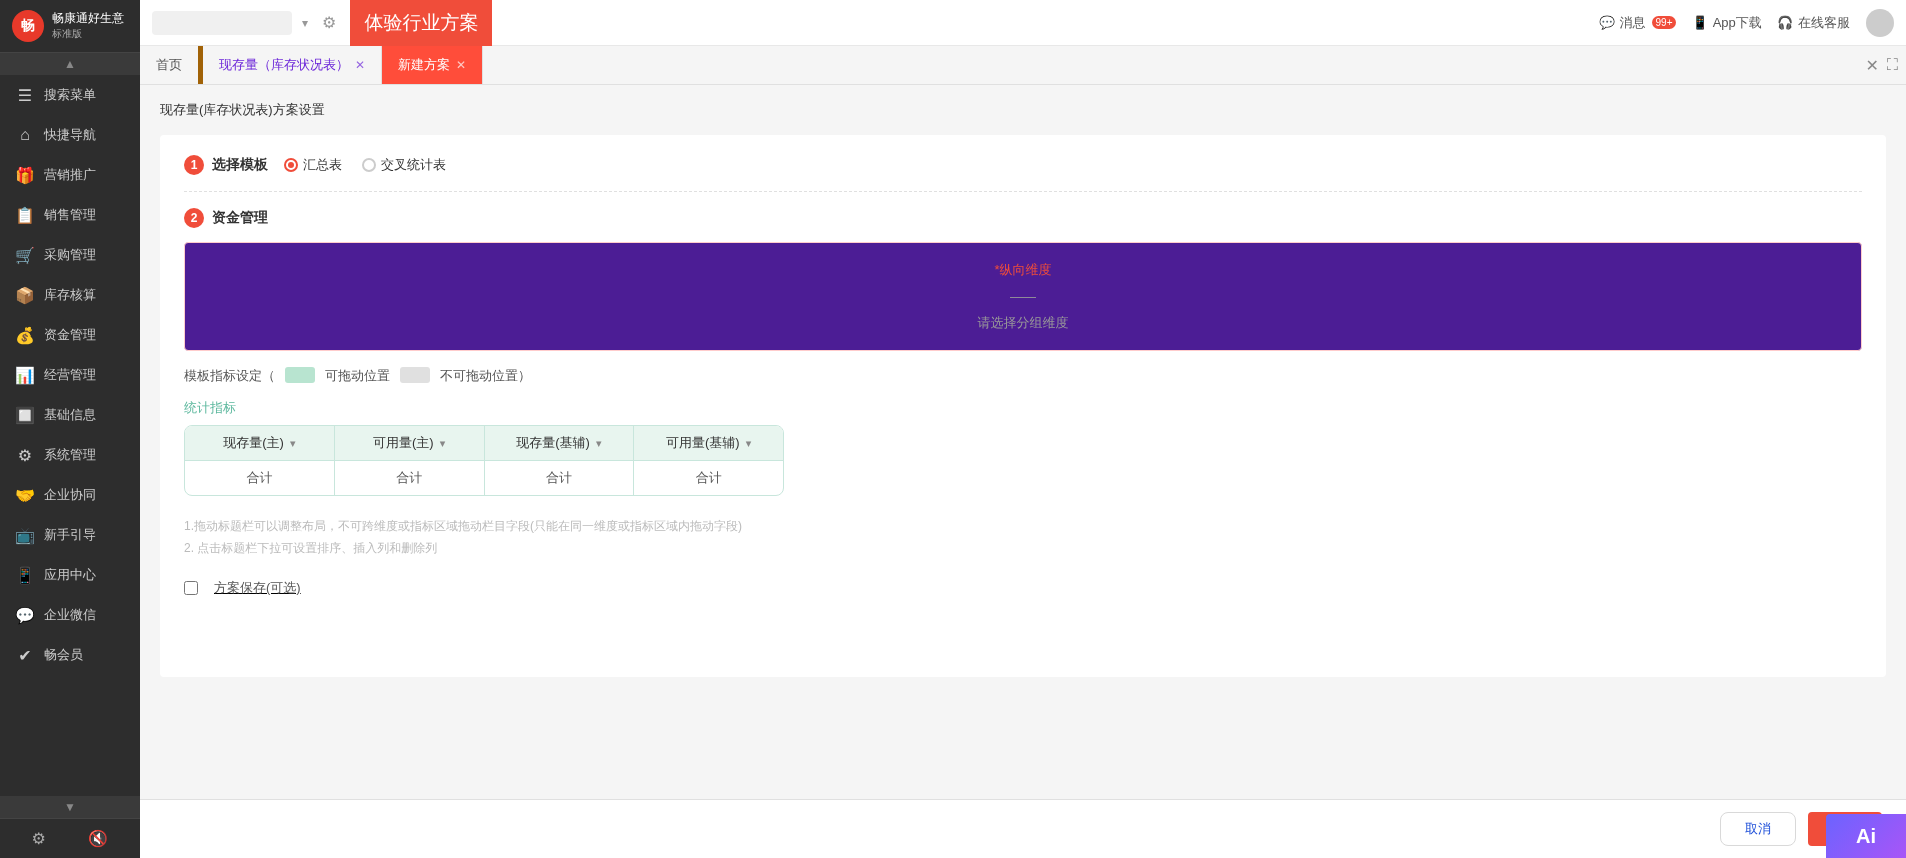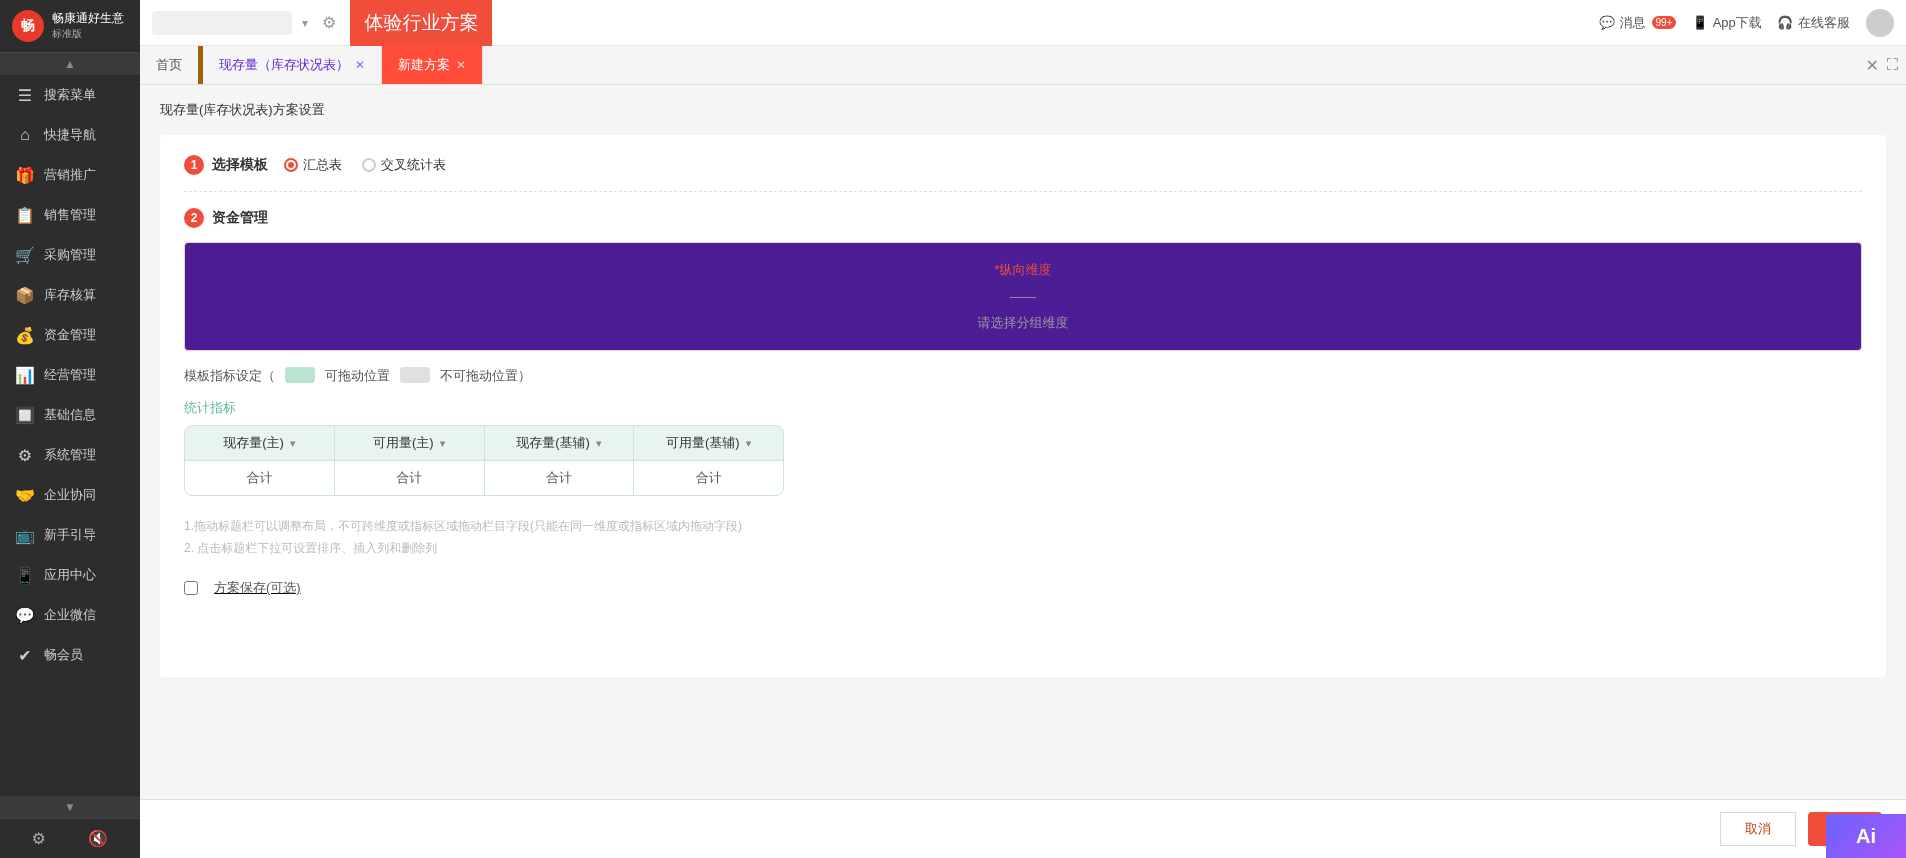--- a/index.html
+++ b/index.html
@@ -408,25 +408,25 @@
       border-top: 1px solid #e0e0e0;
       padding: 12px 24px;
       display: flex;
       justify-content: flex-end;
       gap: 12px;
       z-index: 10;
     }
     .btn-cancel {
       background: #fff;
       border: 1px solid #d9d9d9;
-      border-radius: 0;
+      border-radius: 8px;
       padding: 7px 24px;
       font-size: 13px;
       cursor: pointer;
-      color: #c2410c;
+      color: #1d4ed8;
     }
     .btn-query {
       background: #f04d3a;
       border: none;
       border-radius: 4px;
       padding: 7px 24px;
       font-size: 13px;
       cursor: pointer;
       color: white;
     }

